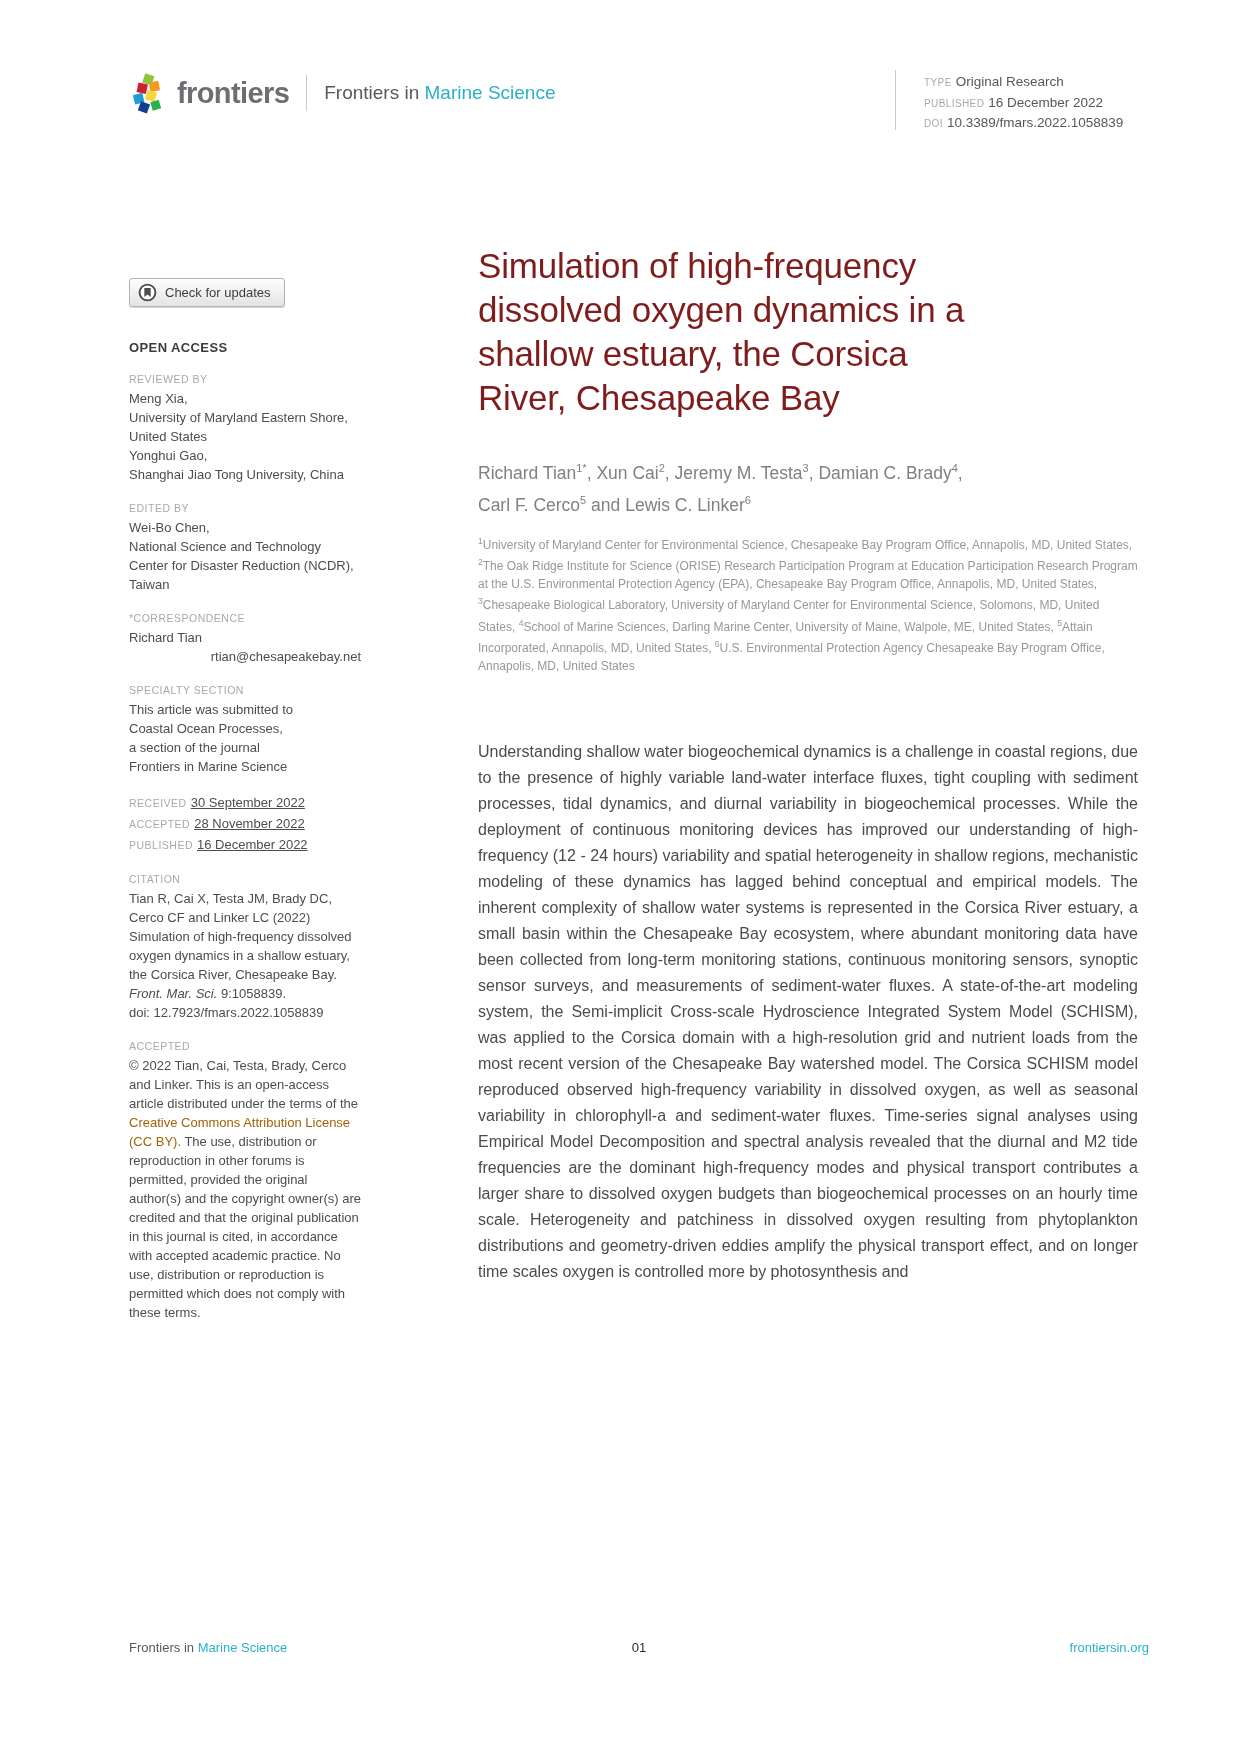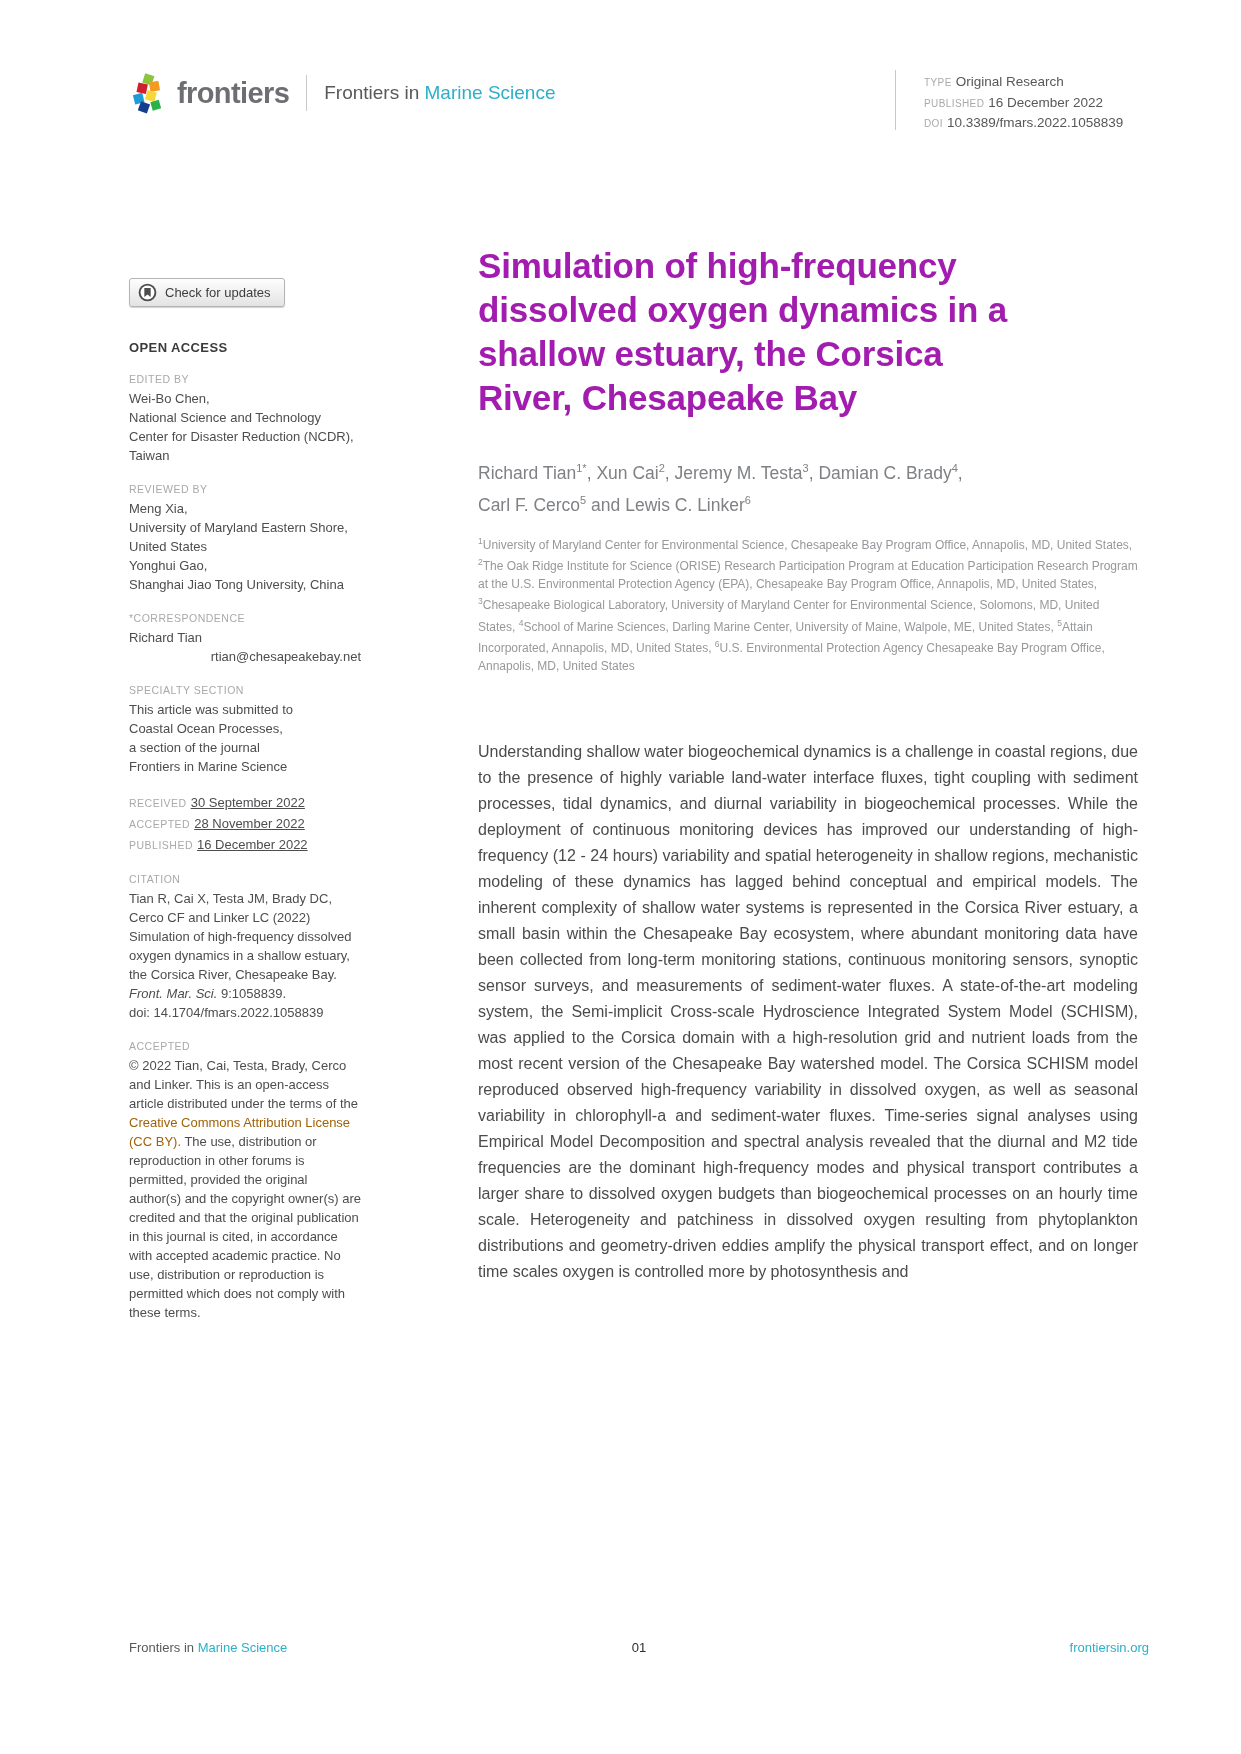--- a/index.html
+++ b/index.html
@@ -41,22 +41,22 @@
   .pre-line { white-space:pre-line; }
   .sb-dates .row { line-height:19px; white-space:nowrap; }
   .sb-date-value { font-size:13px; color:#4c4d4f;text-decoration:underline; }
   .cc-link { color:#a16207; cursor:pointer; }
   .email { color:#4c4d4f; cursor:pointer; }
   .italic { font-style:italic; }
 
   
   .main { position:absolute; left:456px; top:244px; width:660px; }
   .title {
-    margin:0; font-size:35px; line-height:44px; font-weight:700;
-    color:#a21caf; letter-spacing:-0.2px; white-space:pre-line;
+    margin:0; font-size:35px; line-height:44px; font-weight:400;
+    color:#7f1d1d; letter-spacing:-0.2px; white-space:pre-line;
   }
   .authors { margin-top:35px; font-size:17.5px; line-height:27px; color:#7f8184; font-weight:500; }
   .authors sup { font-size:11px; color:#7f8184; }
   .affils { margin-top:14px; font-size:12px; line-height:17.5px; color:#96989b; }
   .affils sup { font-size:8.5px; }
   .abstract {
     margin-top:64px; font-size:16px; line-height:26px; color:#4a4b4d;
     text-align:justify;
   }
 
@@ -105,34 +105,34 @@
           <circle cx="12" cy="12" r="10" fill="#ffffff" stroke="#4d4d4d" stroke-width="2.4"></circle>
           <path d="M8 6.2 h8 v11.6 l-4-3.4 -4 3.4 z" fill="#4d4d4d"></path>
         </svg>
       </span>
       <span>Check for updates</span>
     </div>
 
     <div class="open-access">OPEN ACCESS</div>
 
     <div class="sb-section">
-      <span class="sb-label">EDITED BY</span>
-      <div class="sb-text pre-line">Wei-Bo Chen,
-National Science and Technology
-Center for Disaster Reduction (NCDR),
-Taiwan</div>
-    </div>
-
-    <div class="sb-section">
       <span class="sb-label">REVIEWED BY</span>
       <div class="sb-text pre-line">Meng Xia,
 University of Maryland Eastern Shore,
 United States
 Yonghui Gao,
 Shanghai Jiao Tong University, China</div>
+    </div>
+
+    <div class="sb-section">
+      <span class="sb-label">EDITED BY</span>
+      <div class="sb-text pre-line">Wei-Bo Chen,
+National Science and Technology
+Center for Disaster Reduction (NCDR),
+Taiwan</div>
     </div>
 
     <div class="sb-section">
       <span class="sb-label">*CORRESPONDENCE</span>
       <div class="sb-text">Richard Tian</div>
       <div class="sb-text email" style="margin-top:0;text-align:right;">rtian@chesapeakebay.net</div>
     </div>
 
     <div class="sb-section">
       <span class="sb-label">SPECIALTY SECTION</span>
@@ -144,21 +144,21 @@
 
     <div class="sb-section sb-dates">
       <div class="row"><span class="sb-label-inline">RECEIVED</span><span class="sb-date-value">30 September 2022</span></div>
       <div class="row"><span class="sb-label-inline">ACCEPTED</span><span class="sb-date-value">28 November 2022</span></div>
       <div class="row"><span class="sb-label-inline">PUBLISHED</span><span class="sb-date-value">16 December 2022</span></div>
     </div>
 
     <div class="sb-section">
       <span class="sb-label">CITATION</span>
       <div class="sb-text"><span>Tian R, Cai X, Testa JM, Brady DC, Cerco CF and Linker LC (2022) Simulation of high-frequency dissolved oxygen dynamics in a shallow estuary, the Corsica River, Chesapeake Bay. </span><span class="italic">Front. Mar. Sci.</span><span> 9:1058839.</span></div>
-      <div class="sb-text" style="margin-top:0;">doi: 14.1704/fmars.2022.1058839</div>
+      <div class="sb-text" style="margin-top:0;">doi: 12.7923/fmars.2022.1058839</div>
     </div>
 
     <div class="sb-section">
       <span class="sb-label">ACCEPTED</span>
       <div class="sb-text"><span>© 2022 Tian, Cai, Testa, Brady, Cerco and Linker. This is an open-access article distributed under the terms of the </span><span class="cc-link">Creative Commons Attribution License (CC BY).</span><span> The use, distribution or reproduction in other forums is permitted, provided the original author(s) and the copyright owner(s) are credited and that the original publication in this journal is cited, in accordance with accepted academic practice. No use, distribution or reproduction is permitted which does not comply with these terms.</span></div>
     </div>
 
   </div>
 
   <div class="main">

